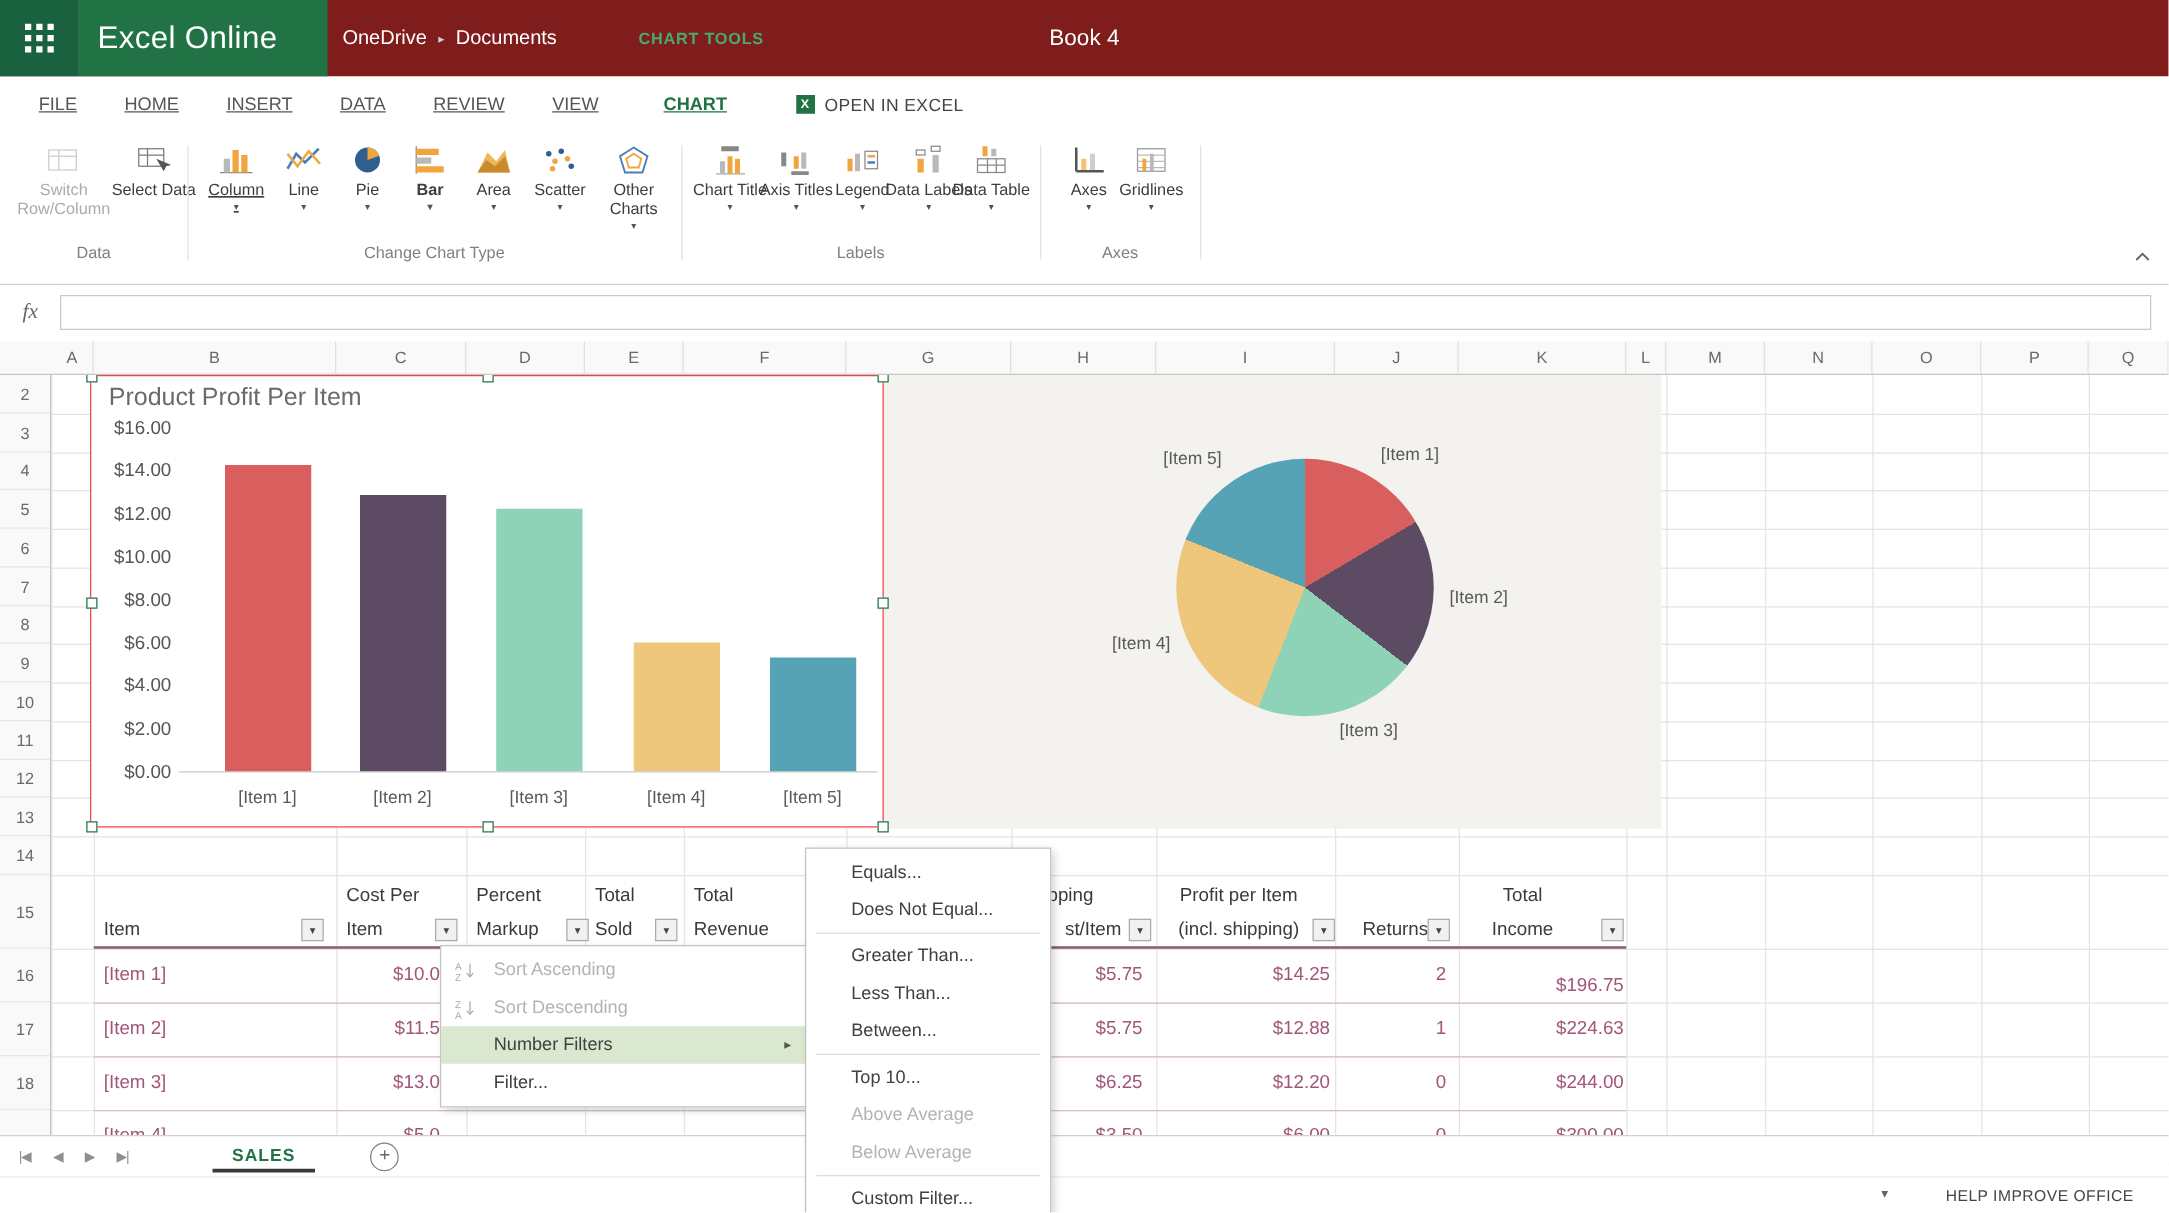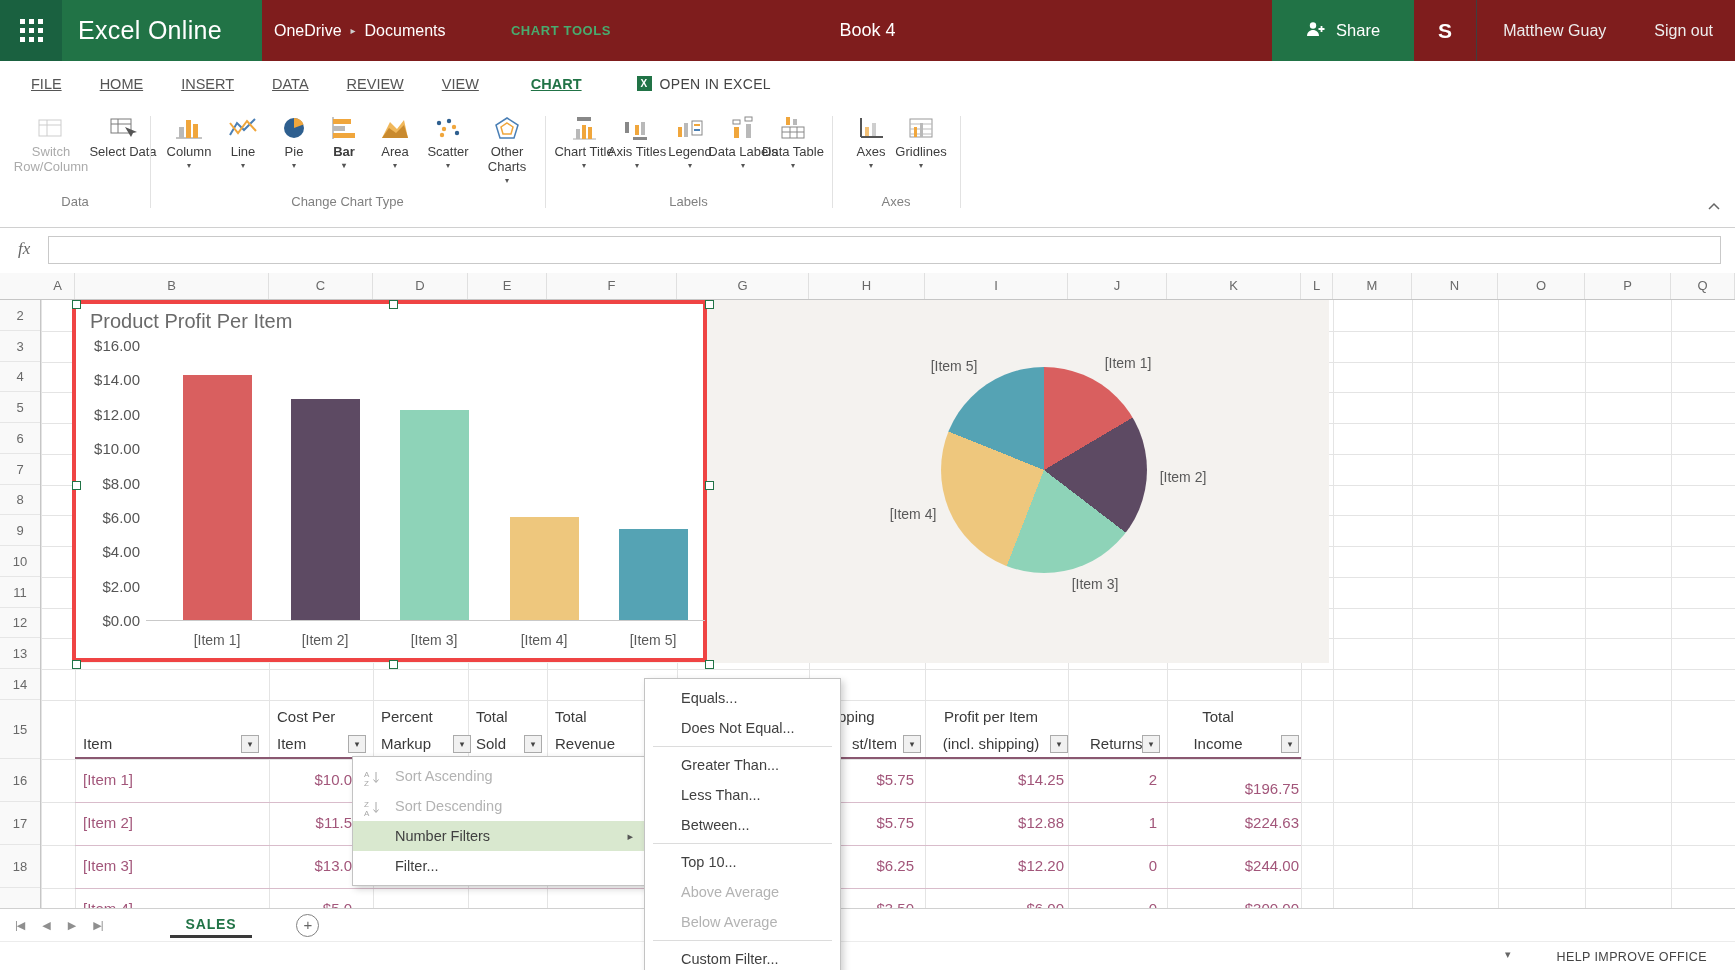--- a/index.html
+++ b/index.html
@@ -56,21 +56,21 @@
   .colheadbg{position:absolute;left:0;top:273px;width:100%;height:27px;background:#f9f9f9;border-bottom:1px solid #c6c6c6;box-sizing:border-box;z-index:5;}
   .colcell{position:absolute;top:0;height:26px;line-height:26px;text-align:center;font-size:13px;color:#696969;border-right:1px solid #e0e0e0;box-sizing:border-box;cursor:pointer;}
   .rowheadbg{position:absolute;left:0;top:300px;width:41px;height:608px;background:#f9f9f9;border-right:1px solid #c6c6c6;box-sizing:border-box;z-index:5;}
   .rowcell{position:absolute;left:0;width:40px;display:flex;align-items:center;justify-content:center;font-size:13px;color:#696969;border-bottom:1px solid #e6e6e6;box-sizing:border-box;cursor:pointer;}
   .gridlayer{position:absolute;inset:0;z-index:1;}
   .vline{position:absolute;top:300px;height:608px;width:1px;background:#e4e4e4;}
   .hline{position:absolute;left:41px;right:0;height:1px;background:#e4e4e4;}
 
   
   .chartbg{position:absolute;left:75px;top:300px;width:1254px;height:363px;background:#f4f2ef;z-index:2;}
-  .barchart{position:absolute;left:72px;top:300px;width:635px;height:362px;background:#fff;border:4px solid #ef4444;box-sizing:border-box;z-index:3;}
+  .barchart{position:absolute;left:72px;top:300px;width:635px;height:362px;background:#fff;border:1px solid #ef4444;box-sizing:border-box;z-index:3;}
   .ctitle{position:absolute;font-size:20px;color:#6a6a6a;}
   .ytick{position:absolute;left:0;width:64px;text-align:right;font-size:15px;color:#555;height:17px;line-height:17px;}
   .cbar{position:absolute;width:69px;}
   .xcat{position:absolute;top:328px;width:90px;text-align:center;font-size:14px;color:#595959;}
   .axisline{position:absolute;left:70px;top:316px;width:559px;height:1px;background:#c9c9c9;}
   .handle{position:absolute;width:7px;height:7px;background:#fff;border:1px solid #217346;box-sizing:content-box;}
   .piechart{position:absolute;left:780px;top:300px;width:549px;height:362px;z-index:3;}
   .pie{position:absolute;left:161px;top:67px;width:206px;height:206px;border-radius:50%;}
   .plabel{position:absolute;width:90px;text-align:center;font-size:14px;color:#595959;}
 
@@ -378,36 +378,20 @@
         </div>
     </div>
     <div class="applogo">Excel Online</div>
     <div class="crumbs">
       <span>OneDrive</span>
       <span class="crumb-sep">▸</span>
       <span>Documents</span>
     </div>
     <div class="charttools">CHART TOOLS</div>
     <div class="booktitle">Book 4</div>
-    <div class="topright">
-      <div class="sharebtn">
-        <span><svg width="20" height="16" viewBox="0 0 20 16">
-              <circle cx="7" cy="4.5" r="3.2" fill="#fff"></circle>
-              <path d="M1 15c0-3.6 2.7-6 6-6s6 2.4 6 6z" fill="#fff"></path>
-              <path d="M15.5 5v6M12.5 8h6" stroke="#fff" stroke-width="1.8"></path>
-            </svg></span>
-        <span>Share</span>
-      </div>
-      <div class="skypebox">
-          <span>S</span>
-        </div>
-      <div class="topdivider"></div>
-      <div class="topuser">Matthew Guay</div>
-      <div class="signout">Sign out</div>
-    </div>
   </div>
 
   <div class="menubar">
     <span class="mtab">FILE</span>
     <span class="mtab">HOME</span>
     <span class="mtab">INSERT</span>
     <span class="mtab">DATA</span>
     <span class="mtab">REVIEW</span>
     <span class="mtab">VIEW</span>
     <span class="mtab active">CHART</span>
@@ -433,21 +417,21 @@
           <svg width="30" height="26">
             <rect x="3" y="4" width="20" height="14" fill="none" stroke="#7a7a7a"></rect>
             <line x1="3" y1="9" x2="23" y2="9" stroke="#7a7a7a"></line>
             <line x1="10" y1="4" x2="10" y2="18" stroke="#7a7a7a"></line>
             <path d="M17 12l6 10 2-4 4-1z" fill="#555"></path>
           </svg>
         </span>
       <span class="rlbl">Select Data</span>
     </div>
 
-    <div class="rbtn" style="left:154px;">
+    <div class="rbtn" style="left:154px;text-decoration:underline;">
       <span class="ricon">
           <svg width="30" height="26">
             <line x1="2" y1="23" x2="28" y2="23" stroke="#888"></line>
             <rect x="5" y="12" width="5" height="11" fill="#b9b9b9"></rect>
             <rect x="12" y="5" width="5" height="18" fill="#f0a63c"></rect>
             <rect x="19" y="9" width="5" height="14" fill="#f0a63c"></rect>
           </svg>
         </span>
       <span class="rlbl">Column</span>
       <span class="rcaret">▾</span>

